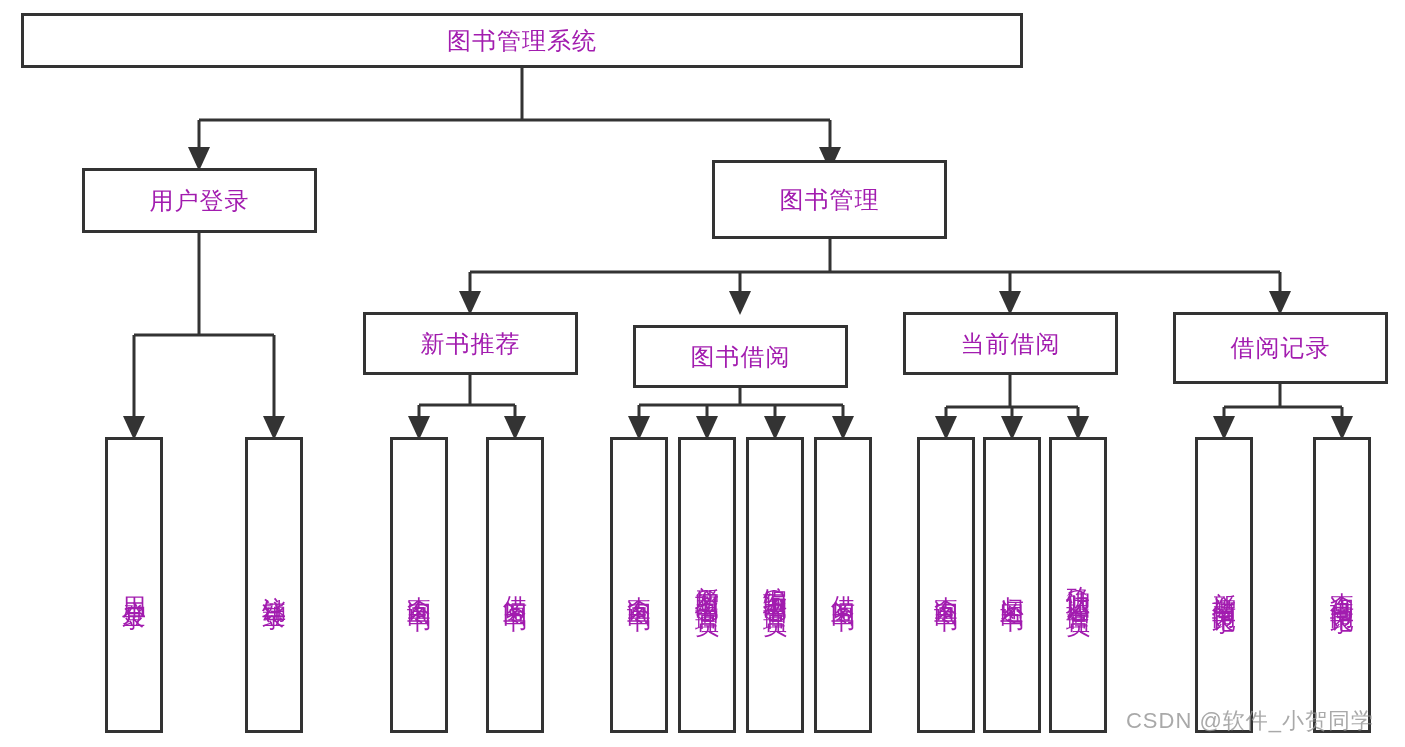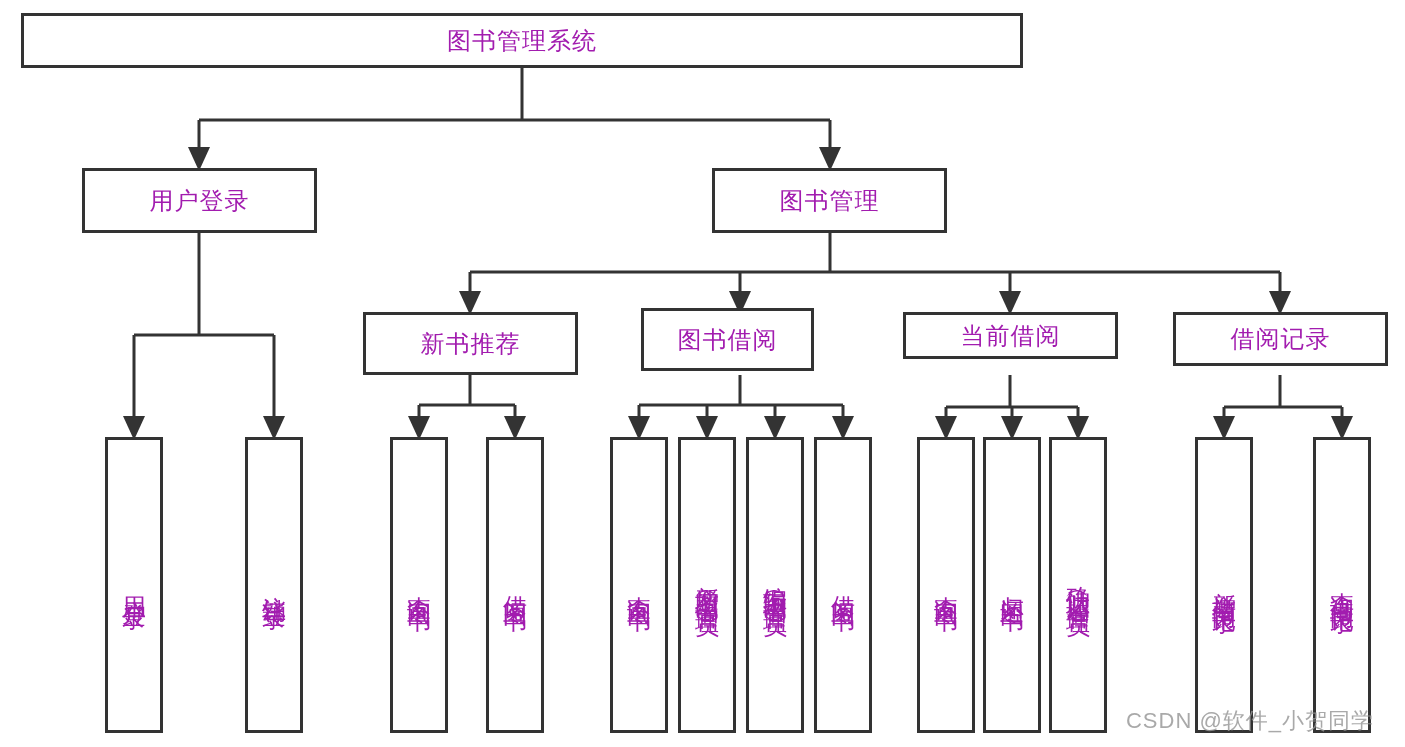--- a/index.html
+++ b/index.html
@@ -106,34 +106,34 @@
     </g>
   </svg>
 
   <div class="box h" style="left:21px; top:13px; width:1002px; height:55px;">
     <span>图书管理系统</span>
   </div>
 
   <div class="box h" style="left:82px; top:168px; width:235px; height:65px;">
     <span>用户登录</span>
   </div>
-  <div class="box h" style="left:712px; top:168px; width:235px; height:65px;">
+  <div class="box h" style="left:712px; top:160px; width:235px; height:79px;">
     <span>图书管理</span>
   </div>
 
   <div class="box h" style="left:363px; top:312px; width:215px; height:63px;">
     <span>新书推荐</span>
   </div>
-  <div class="box h" style="left:633px; top:308px; width:173px; height:63px;margin-left:8px;">
+  <div class="box h" style="left:633px; top:325px; width:215px; height:63px;">
     <span>图书借阅</span>
   </div>
-  <div class="box h" style="left:903px; top:312px; width:215px; height:47px;">
+  <div class="box h" style="left:903px; top:312px; width:215px; height:63px;">
     <span>当前借阅</span>
   </div>
-  <div class="box h" style="left:1173px; top:312px; width:215px; height:54px;">
+  <div class="box h" style="left:1173px; top:312px; width:215px; height:72px;">
     <span>借阅记录</span>
   </div>
 
   <div class="box v" style="left:105px; top:437px; width:58px; height:296px;">
     <span class="vtext">用户登录</span>
   </div>
   <div class="box v" style="left:245px; top:437px; width:58px; height:296px;">
     <span class="vtext">注销登录</span>
   </div>
 

